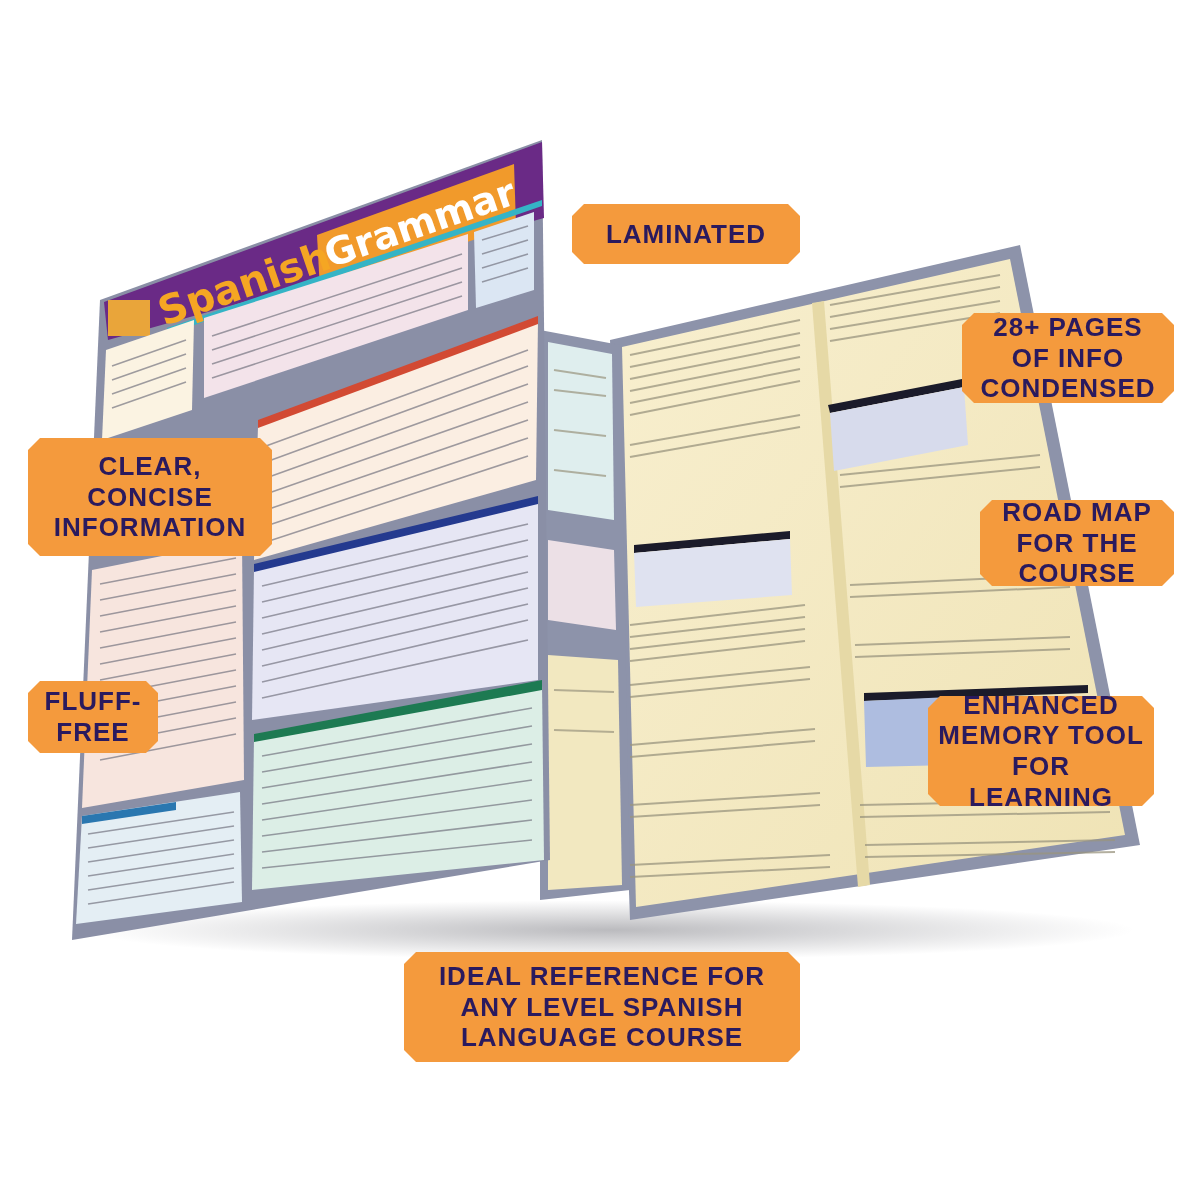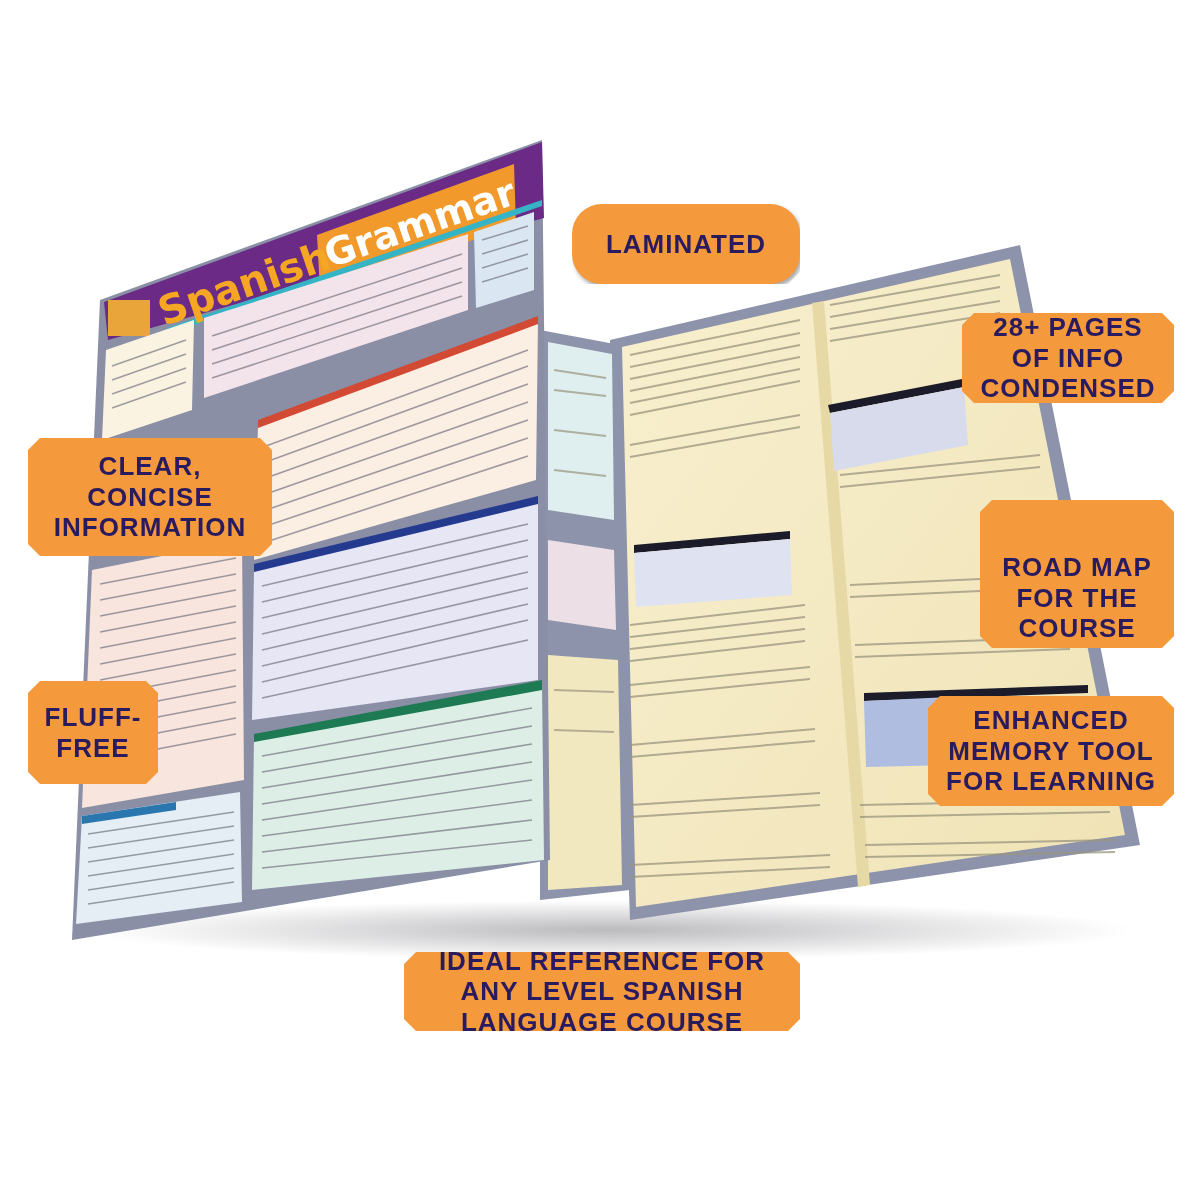--- a/index.html
+++ b/index.html
@@ -14,27 +14,27 @@
   .panel-mid{left:540px;top:330px;width:90px;height:580px;}
   .panel-right{left:600px;top:245px;width:540px;height:680px;}
   svg{display:block}
   
   .badge{position:absolute;background:#f49a3d;color:#2a1a5e;font-weight:bold;text-align:center;
     letter-spacing:1px;line-height:1.18;font-size:26px;
     clip-path:polygon(12px 0,calc(100% - 12px) 0,100% 12px,100% calc(100% - 12px),calc(100% - 12px) 100%,12px 100%,0 calc(100% - 12px),0 12px);
     filter:drop-shadow(2px 3px 2px rgba(0,0,0,0.35));
     display:flex;align-items:center;justify-content:center;box-sizing:border-box;padding:4px 10px;}
   .badge span{display:block;white-space:pre-line;}
-  .b-laminated{left:572px;top:204px;width:228px;height:80px;border-radius:30px;}
+  .b-laminated{left:572px;top:204px;width:228px;height:60px;}
   .b-pages{left:962px;top:313px;width:212px;height:90px;}
   .b-clear{left:28px;top:438px;width:244px;height:118px;}
-  .b-roadmap{left:980px;top:500px;width:194px;height:148px;align-items:flex-end;}
-  .b-fluff{left:28px;top:681px;width:130px;height:103px;}
-  .b-memory{left:928px;top:696px;width:246px;height:110px;}
-  .b-ideal{left:404px;top:952px;width:396px;height:79px;}
+  .b-roadmap{left:980px;top:500px;width:194px;height:86px;}
+  .b-fluff{left:28px;top:681px;width:130px;height:72px;}
+  .b-memory{left:928px;top:696px;width:226px;height:110px;}
+  .b-ideal{left:404px;top:952px;width:396px;height:110px;}
   .title-text{font-family:"DejaVu Sans",sans-serif;font-weight:bold;}
 </style>
 </head>
 <body>
 
 <div class="stage">
   <div class="floor-shadow"></div>
 
   <div class="panel panel-right">
     <svg width="540" height="680" viewBox="0 0 540 680">

